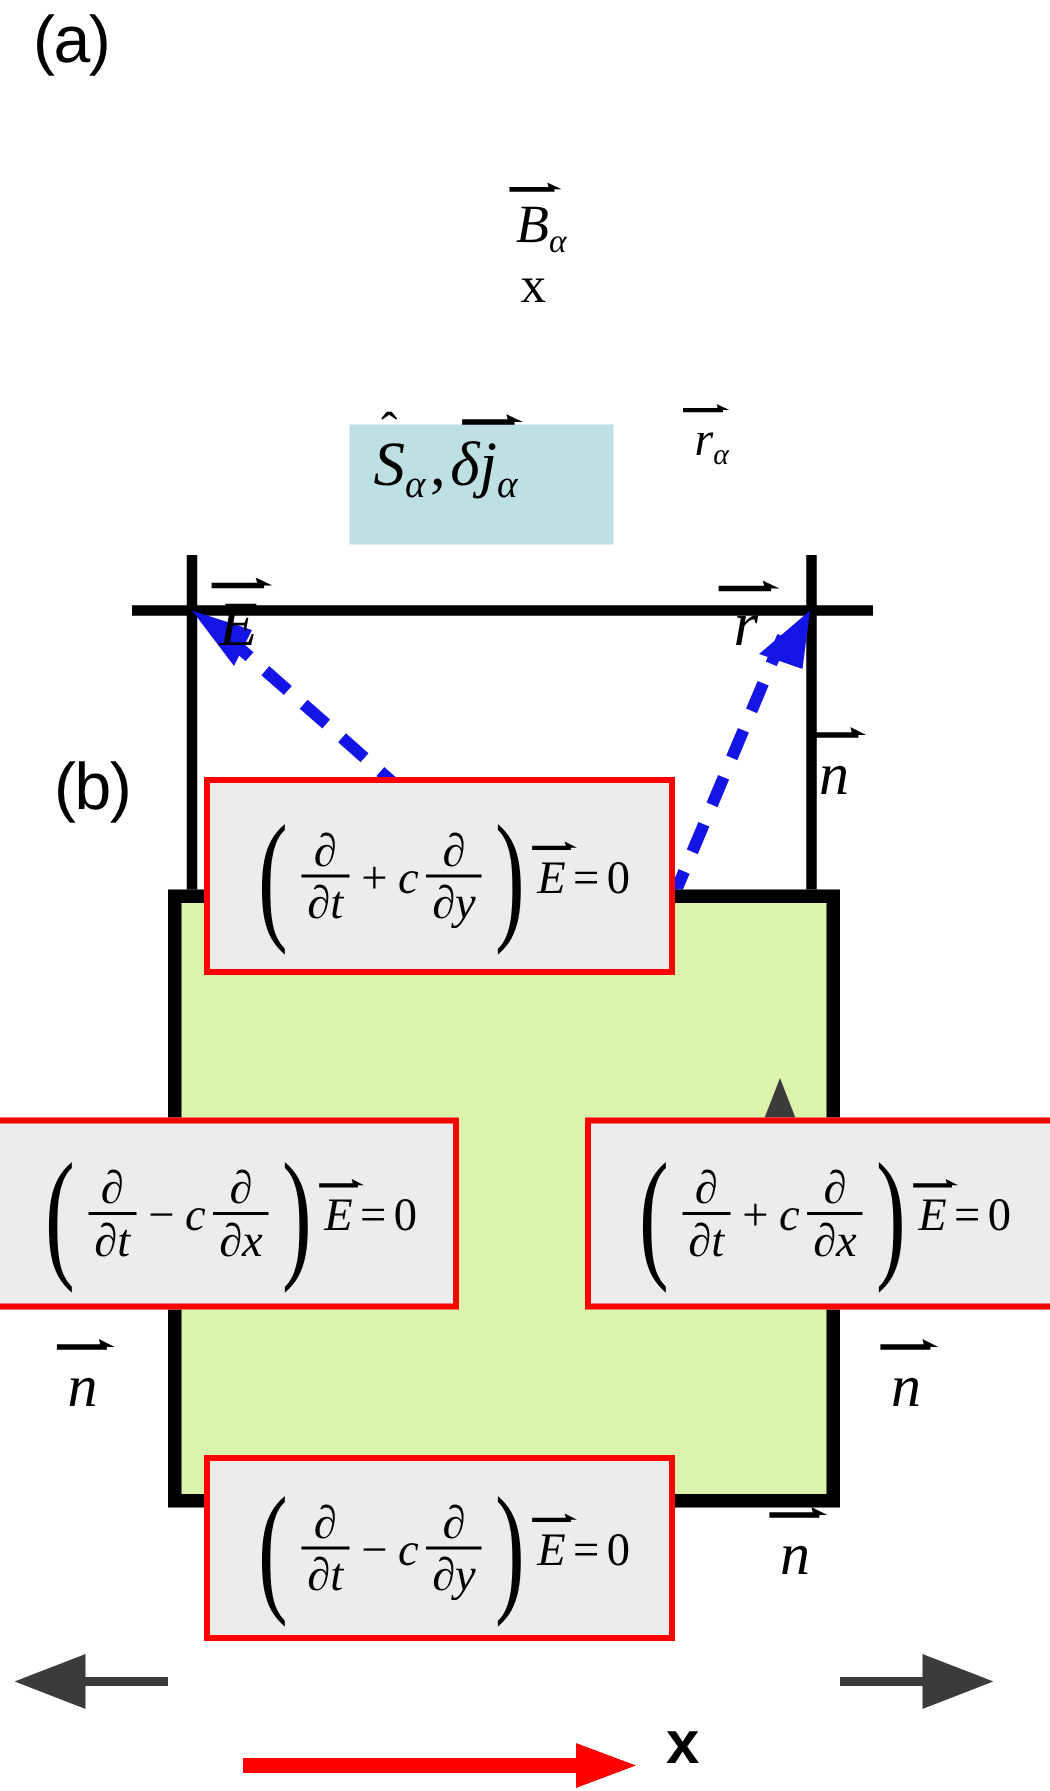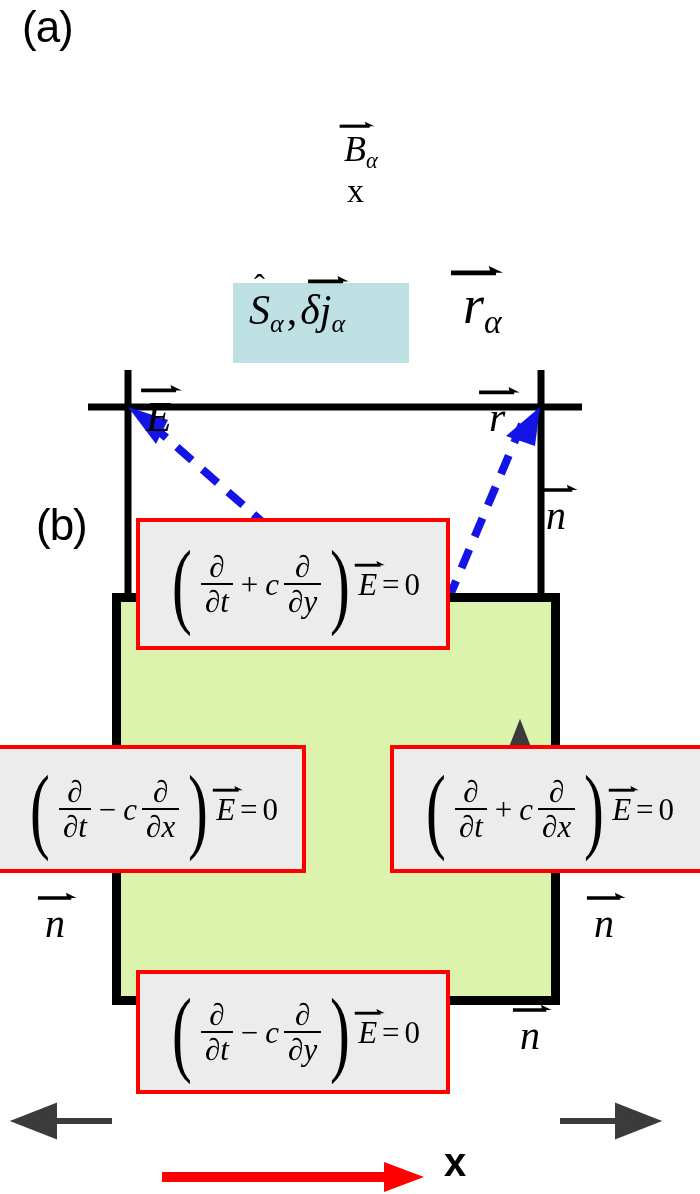--- a/index.html
+++ b/index.html
@@ -108,21 +108,21 @@
           <svg viewBox="0 0 30 9">
             <path d="M1 6 H26" stroke="#000" stroke-width="2.6" fill="none"></path>
             <polygon points="30,6 22,2.2 23,6" fill="#000"></polygon>
           </svg>
         </span><span class="mi">B</span></span><span class="sub">α</span>
   </div>
   <div class="vecbox" style="left:347px;top:172px;font-size:34px;">
     <span class="mu">x</span>
   </div>
 
-  <div class="vecbox" style="left:463px;top:274px;font-size:54px;">
+  <div class="vecbox" style="left:463px;top:274px;font-size:32px;">
     <span class="vec"><span class="arw" style="top:-.22em;">
           <svg viewBox="0 0 30 9">
             <path d="M1 6 H26" stroke="#000" stroke-width="2.6" fill="none"></path>
             <polygon points="30,6 22,2.2 23,6" fill="#000"></polygon>
           </svg>
         </span><span class="mi">r</span></span><span class="sub">α</span>
   </div>
 
   <div class="vecbox" style="left:146px;top:393px;font-size:42px;">
     <span class="vec"><span class="arw" style="top:-.26em;">

